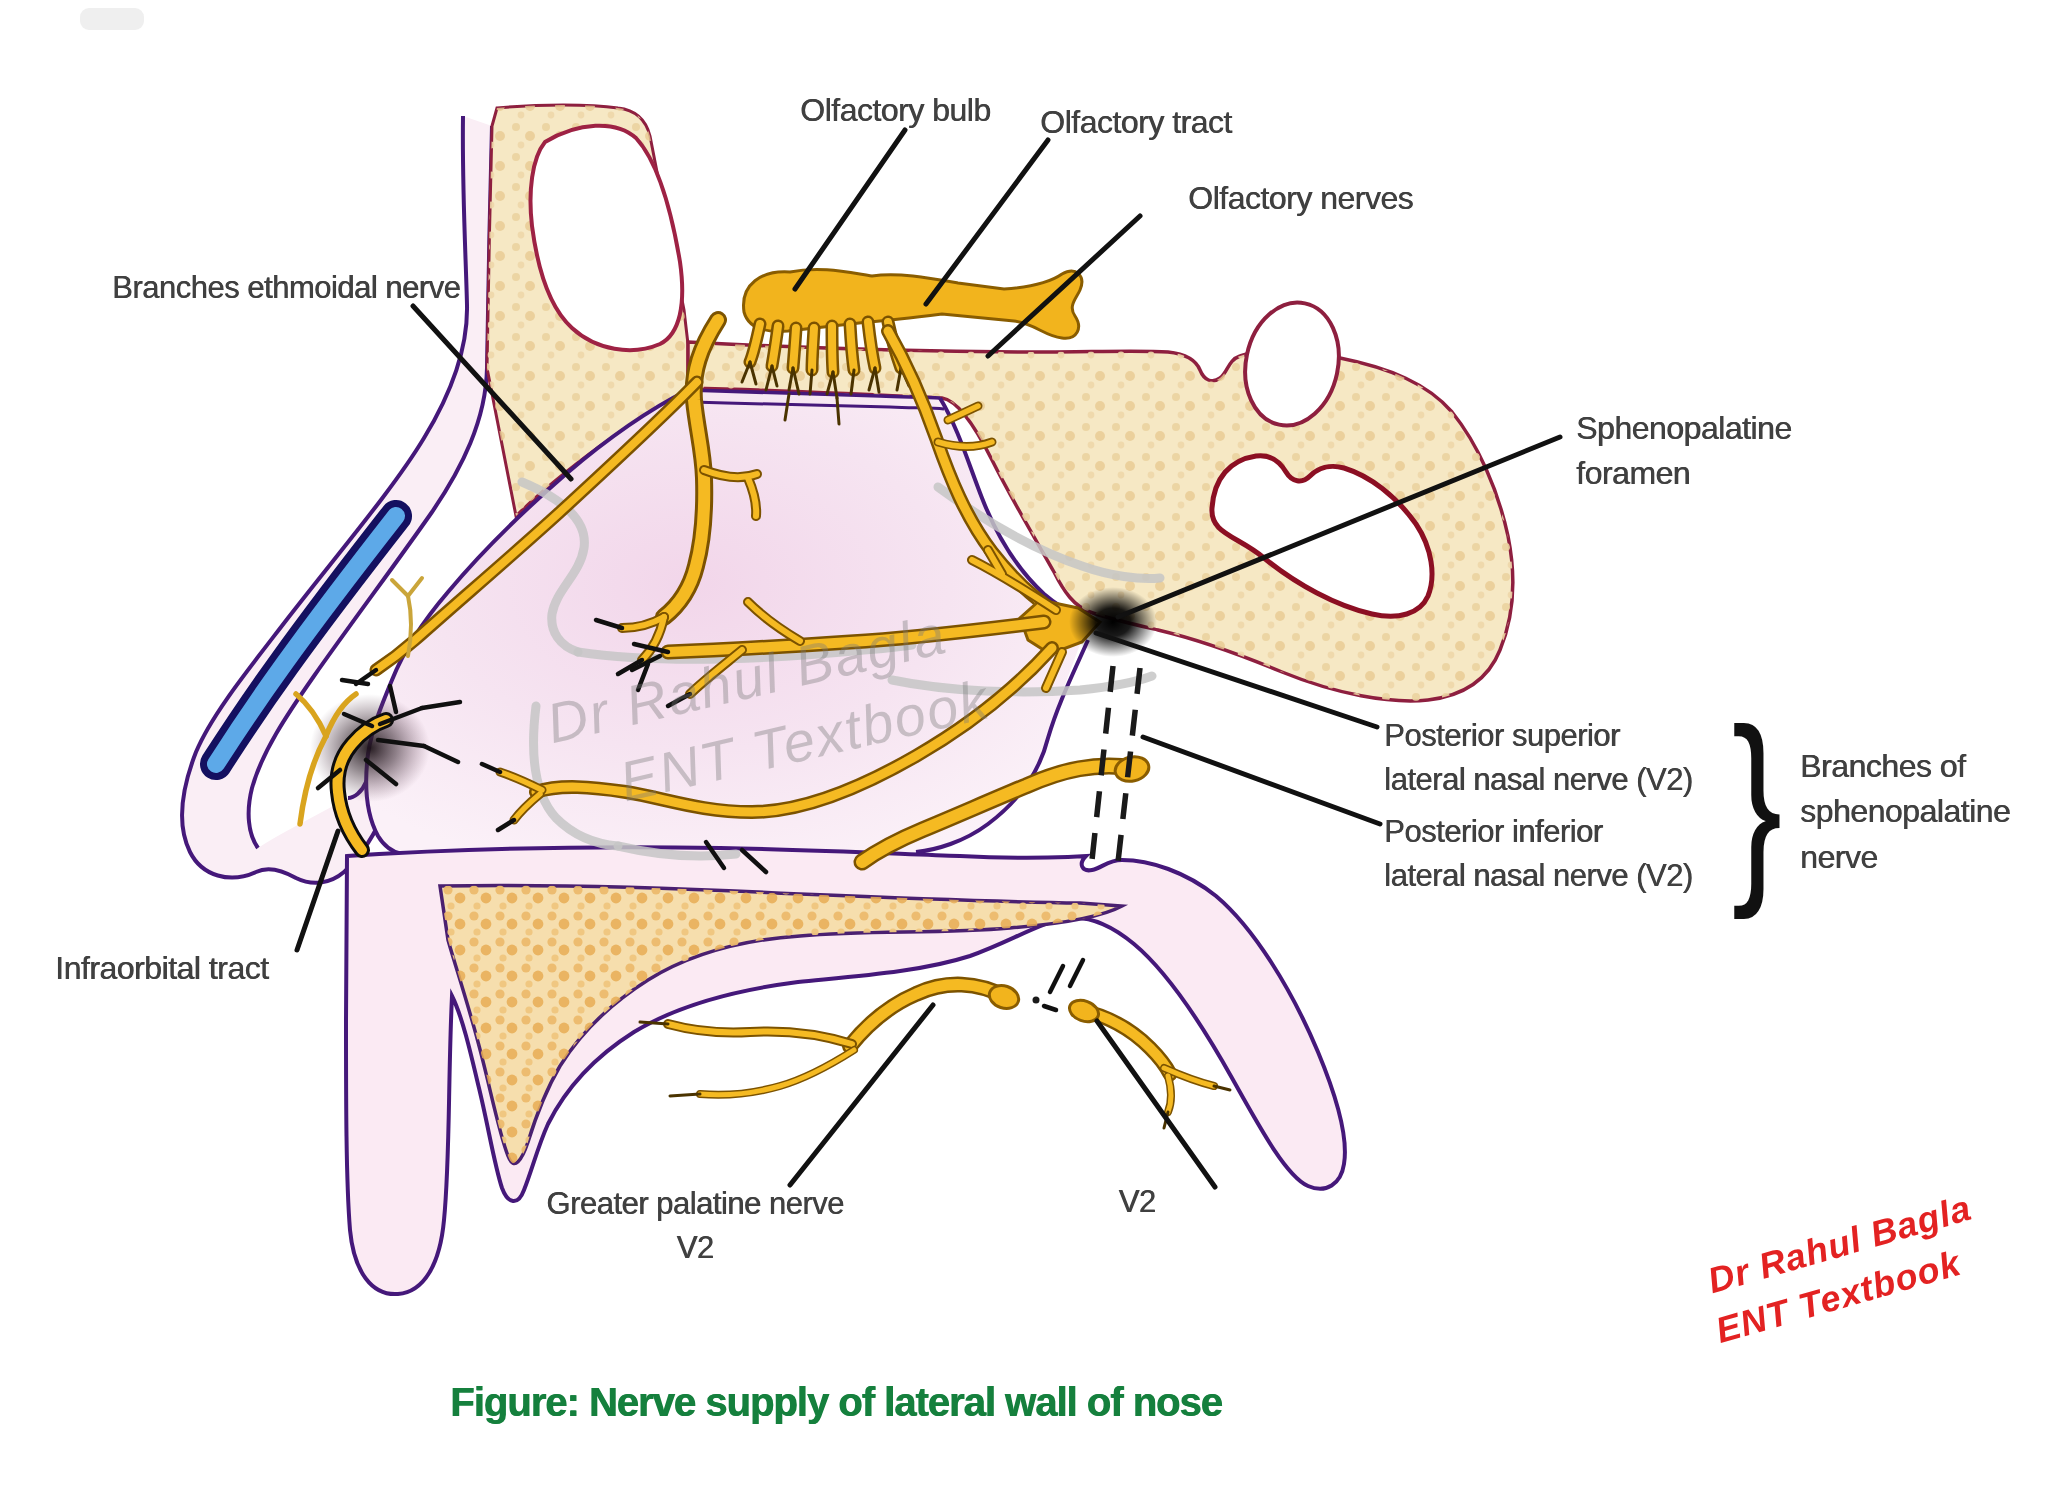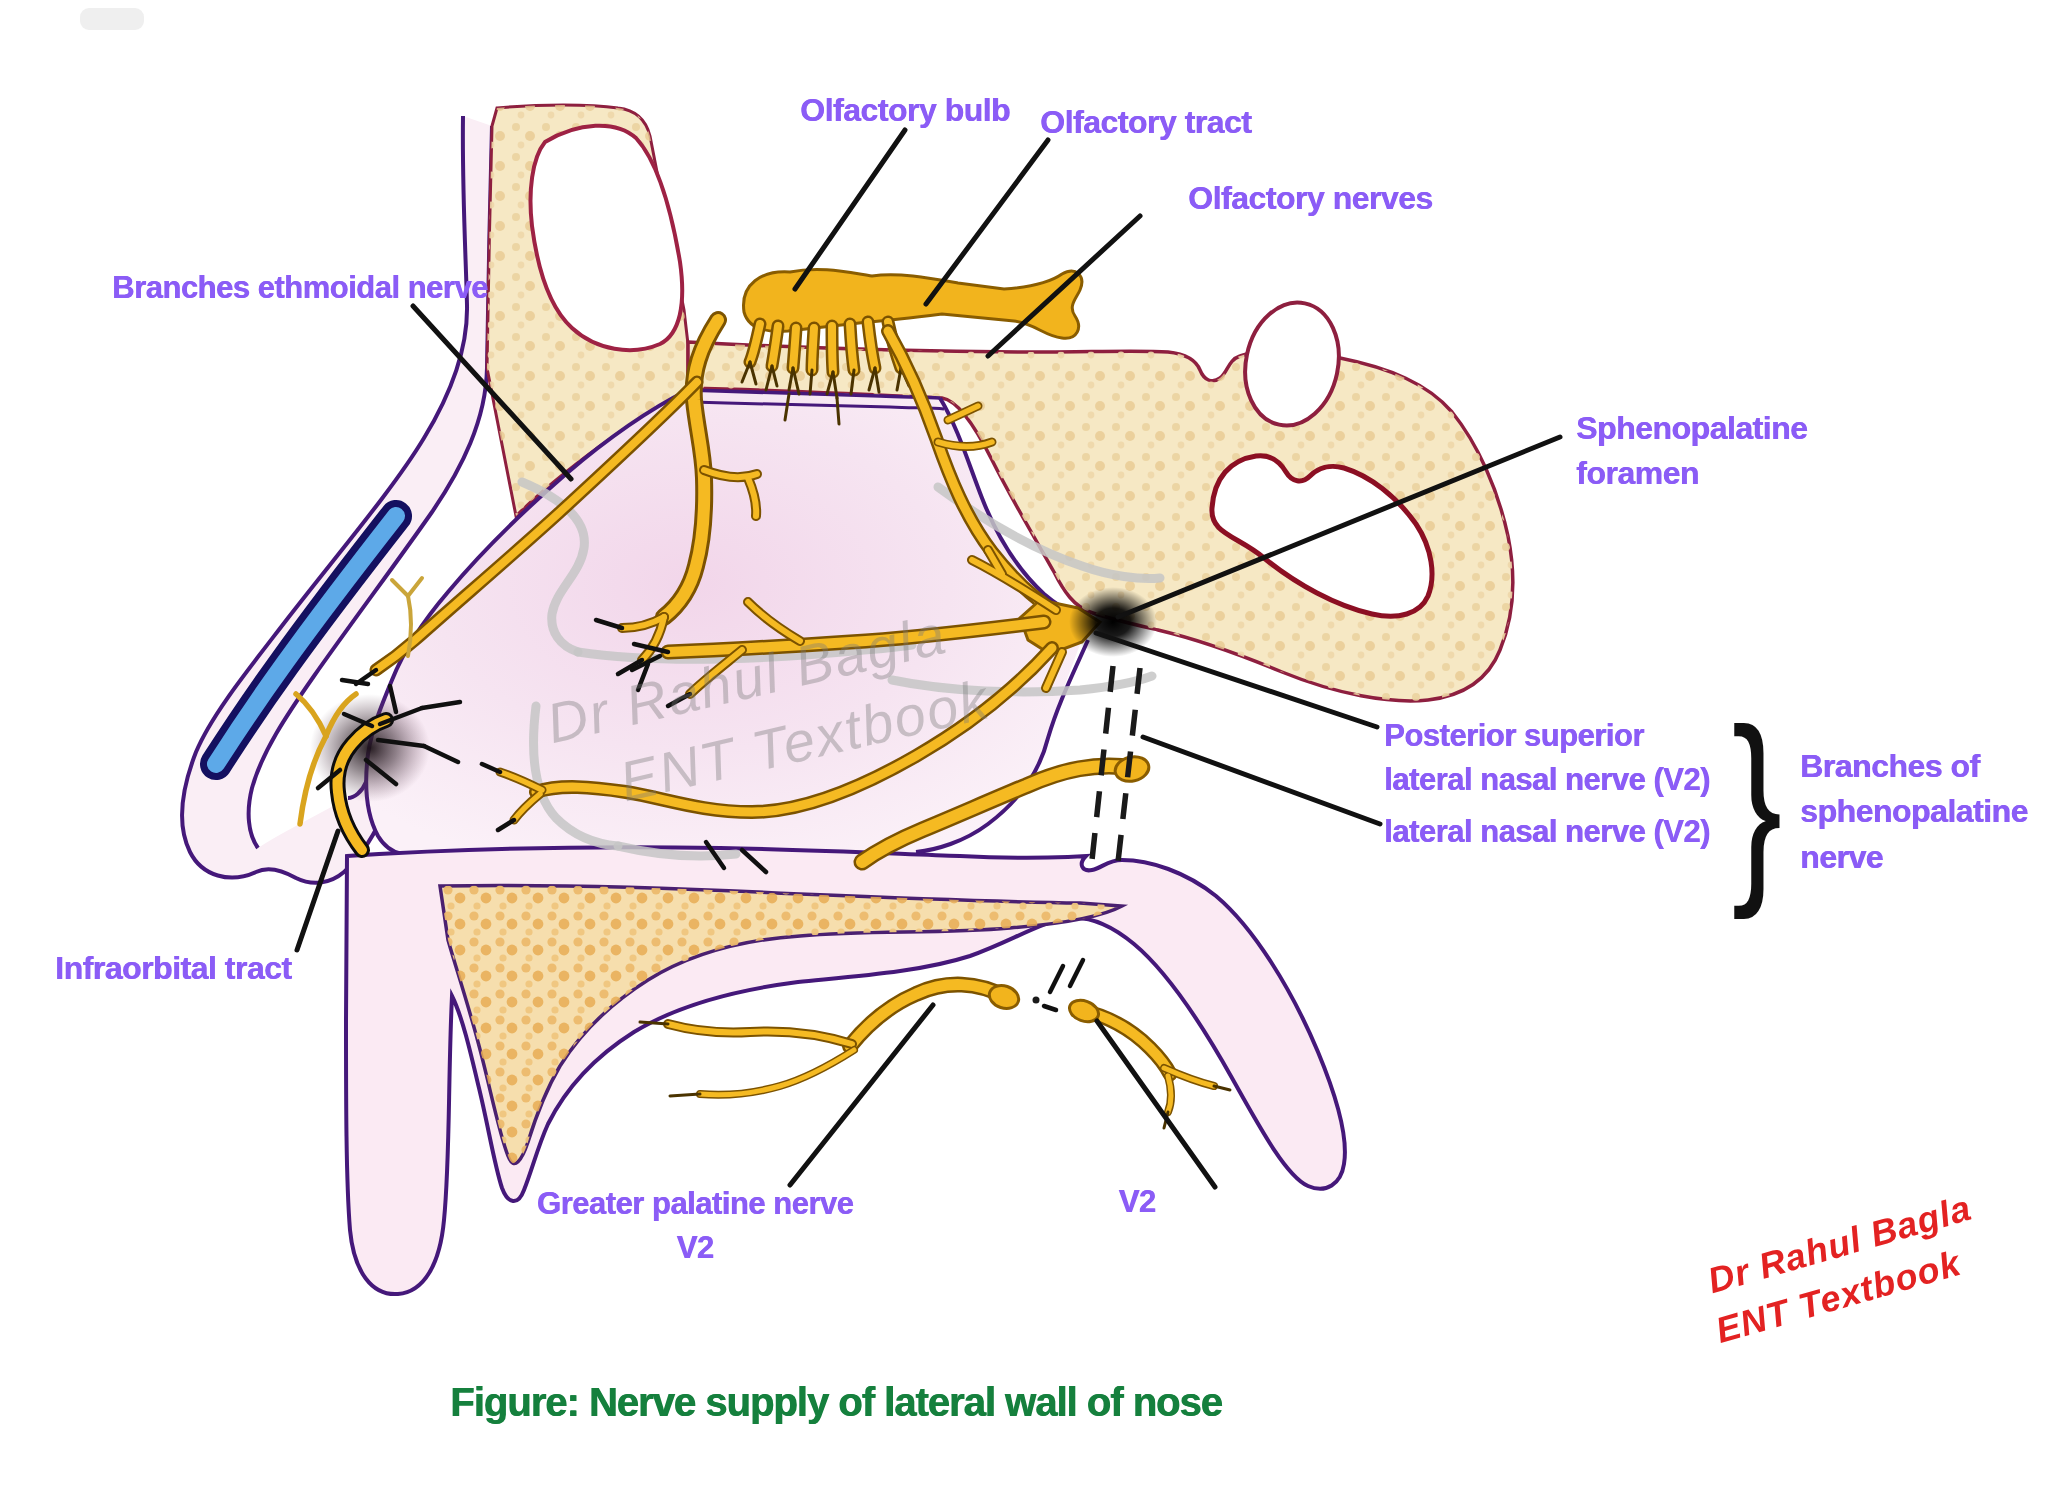--- a/index.html
+++ b/index.html
@@ -1,19 +1,19 @@
 <!DOCTYPE html>
 <html><head>
 <meta charset="utf-8">
 <style>
   html,body{margin:0;padding:0;background:#fff;}
   .stage{position:relative;width:2048px;height:1503px;background:#ffffff;overflow:hidden;
          font-family:"Liberation Sans", sans-serif;}
   .stage svg{position:absolute;left:0;top:0;}
-  .lbl{position:absolute;color:#8b5cf6;font-weight:700;letter-spacing:-0.5px;
+  .lbl{position:absolute;color:#404040;font-weight:400;letter-spacing:-0.5px;
        line-height:1.42;white-space:nowrap;text-shadow:0.6px 0 currentColor;}
   .lbl.center{text-align:center;white-space:normal;}
   .title{position:absolute;color:#15803d;font-weight:700;letter-spacing:-1px;
          text-shadow:0.8px 0 currentColor;white-space:nowrap;}
   .wm-red{position:absolute;color:#e32222;font-weight:700;font-style:italic;
           transform:rotate(-16deg);transform-origin:left top;line-height:1.4;
           letter-spacing:1px;white-space:nowrap;}
   .wm-red .l2{margin-left:-6px;}
   .wm-gray{position:absolute;color:rgba(120,120,120,0.38);font-weight:400;font-style:italic;
            transform:rotate(-13deg);transform-origin:left top;line-height:1.3;
@@ -381,20 +381,21 @@
 <div class="lbl" style="left:1576px;top:406px;font-size:32px;">
   <div>Sphenopalatine</div>
   <div>foramen</div>
 </div>
 
 <div class="lbl" style="left:1384px;top:714px;font-size:31px;">
   <div>Posterior superior</div>
   <div>lateral nasal nerve (V2)</div>
 </div>
 <div class="lbl" style="left:1384px;top:810px;font-size:31px;">
+  <div>Posterior inferior</div>
   <div>lateral nasal nerve (V2)</div>
 </div>
 
 <div class="brace" style="left:1722px;top:698px;font-size:210px;">}</div>
 
 <div class="lbl" style="left:1800px;top:744px;font-size:32px;">
   <div>Branches of</div>
   <div>sphenopalatine</div>
   <div>nerve</div>
 </div>

